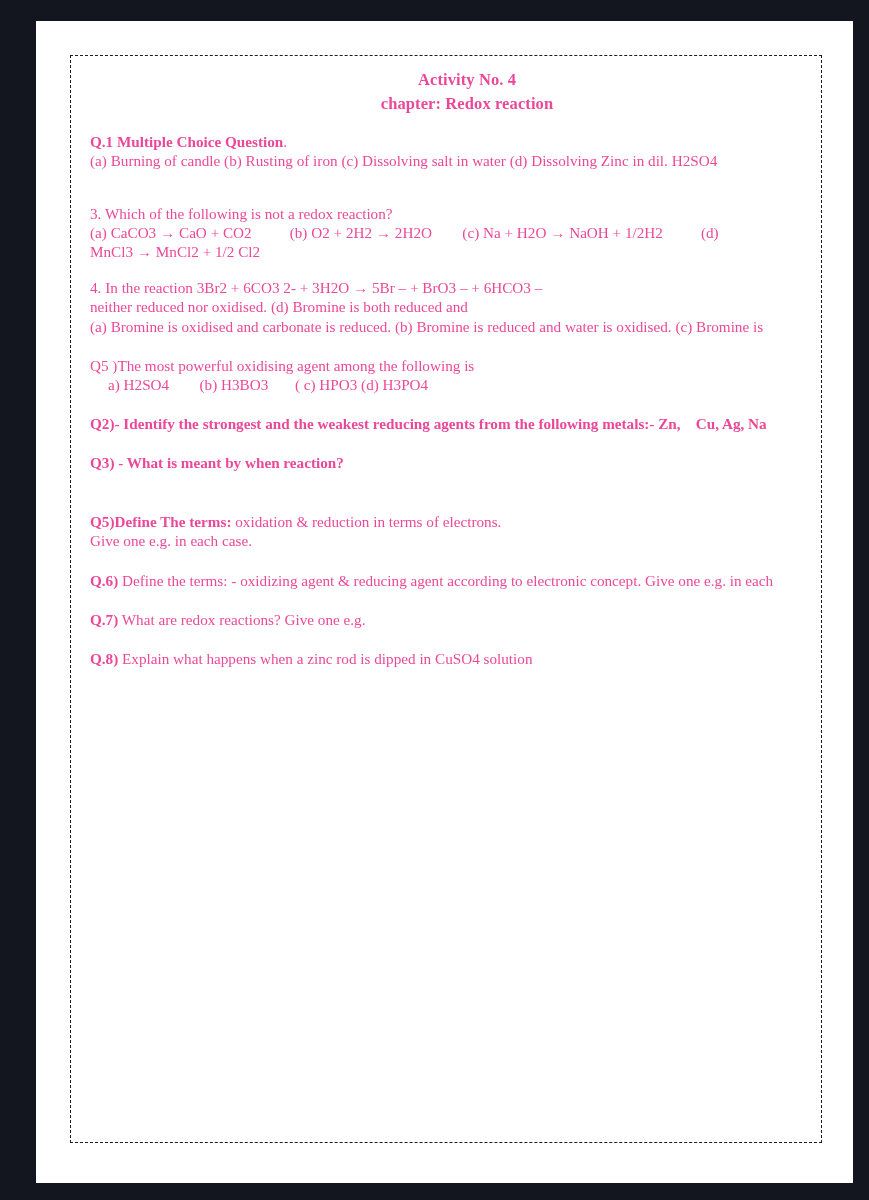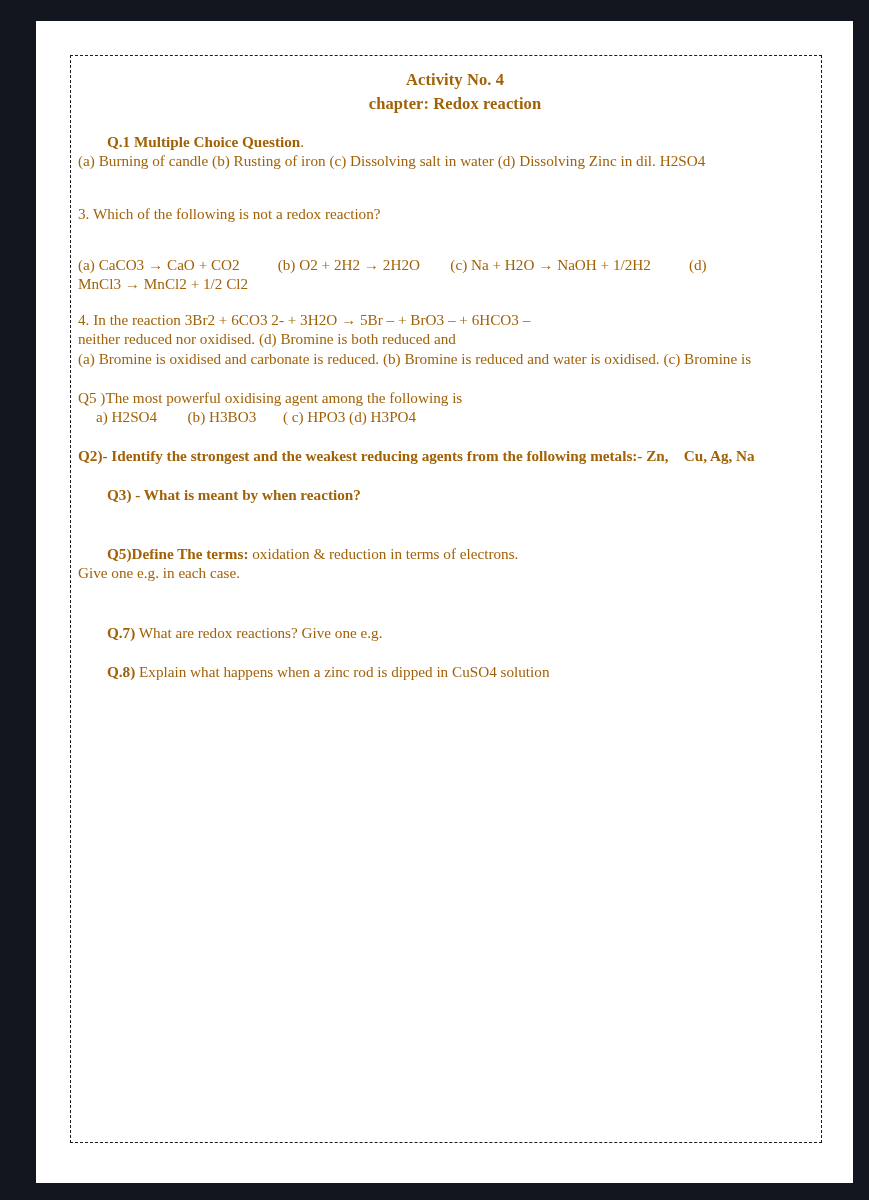--- a/index.html
+++ b/index.html
@@ -39,25 +39,25 @@
     top: 34px;
     width: 752px;
     height: 1088px;
     border: 1.5px dashed #1c1c1c;
     box-sizing: border-box;
     overflow: hidden;
   }
 
   #doc {
     position: absolute;
-    left: 4px;
+    left: 16px;
     top: 0px;
     width: 760px;
     padding: 0;
-    color: #a16207;
+    color: #ec4899;
     font-size: 15.2px;
     line-height: 1.26;
   }
 
   .title-block {
     text-align: center;
     font-weight: bold;
     font-size: 16.5px;
     padding-top: 14px;
     letter-spacing: 0.1px;
@@ -67,40 +67,40 @@
 
   .blk {
     padding-left: 3px;
   }
 
   .ln {
     white-space: pre;
   }
   .ln.wrap { white-space: normal; }
 
-  .b { font-weight: bold; margin-left: 29px; }
+  .b { font-weight: bold; }
   .gap-md { height: 17px; }
   .gap-lg { height: 20px; }
 
   .q2line {
     white-space: pre;
     font-weight: bold;
   }
 
   .opts-indent { padding-left: 18px; }
 
   .rule {
     display: inline-block;
     width: 86px;
     border-bottom: 1.6px solid #000;
     vertical-align: 0.28em;
     margin: 0 3px;
   }
 
-  .three-col { white-space: pre; margin-top: 32px; }
+  .three-col { white-space: pre; }
 </style>
 </head>
 <body>
 
 <div id="screen">
 
   <div id="paper">
 
     <div id="frame">
 
@@ -157,20 +157,21 @@
         <div class="gap-lg"></div>
 
         <div class="blk">
           <div class="ln wrap"><span class="b">Q5)Define The terms:</span><span> oxidation &amp; reduction in terms of electrons.</span></div>
           <div class="ln wrap"> Give one e.g. in each case.</div>
         </div>
 
         <div class="gap-lg"></div>
 
         <div class="blk">
+          <div class="ln wrap"><span class="b">Q.6)</span><span> Define the terms: - oxidizing agent &amp; reducing agent according to electronic concept. Give one e.g. in each</span></div>
         </div>
 
         <div class="gap-lg"></div>
 
         <div class="blk">
           <div class="ln wrap"><span class="b">Q.7)</span><span> What are redox reactions? Give one e.g.</span></div>
         </div>
 
         <div class="gap-lg"></div>
 

